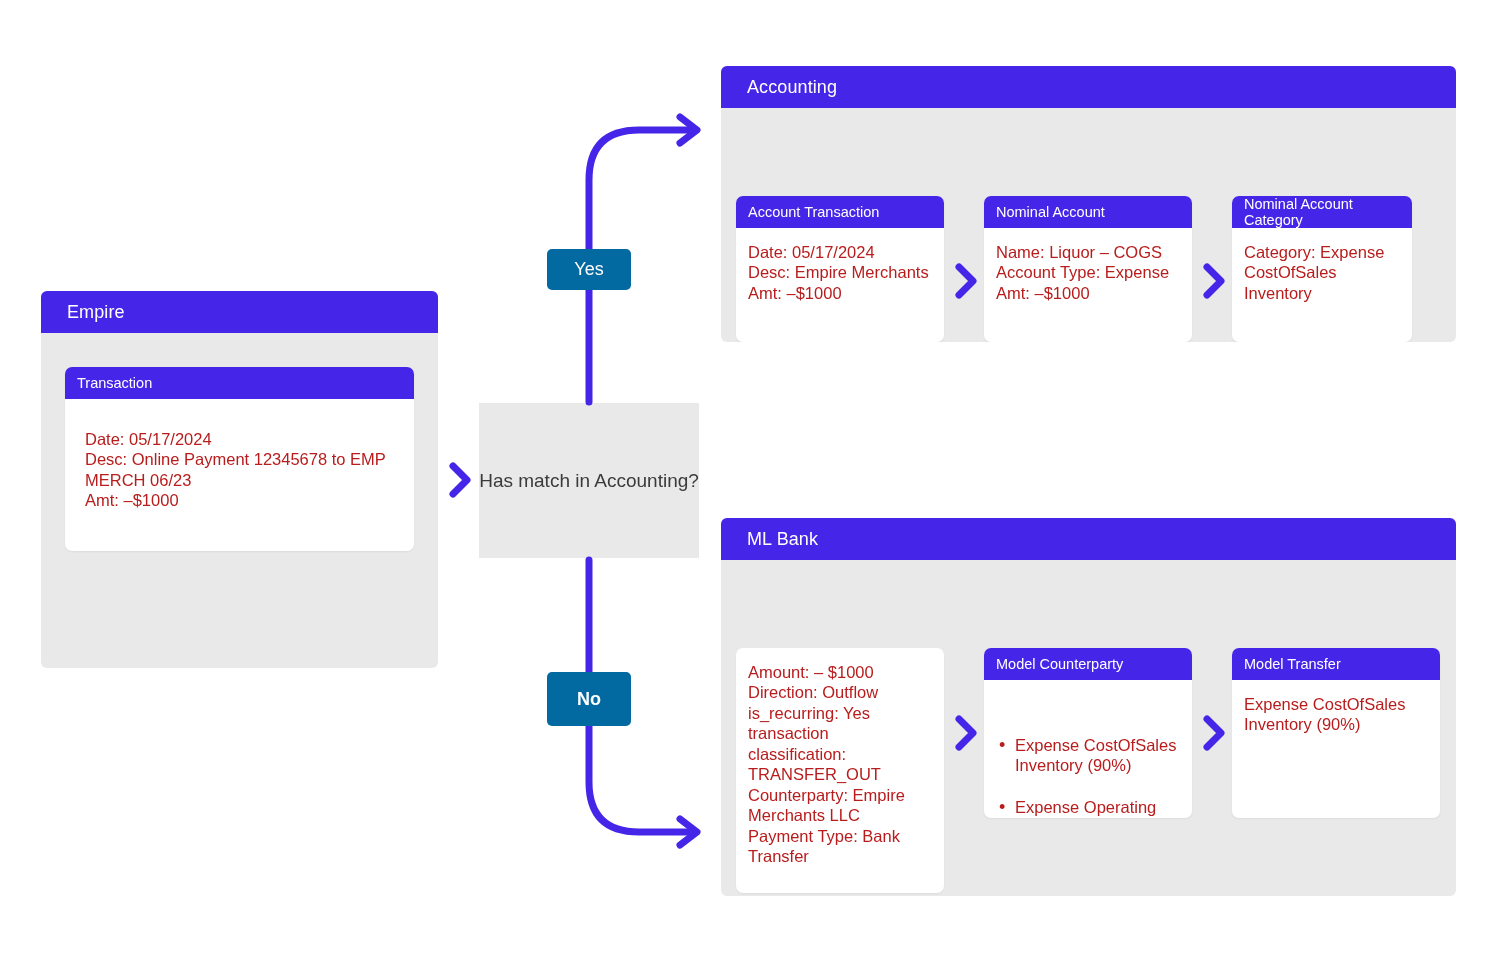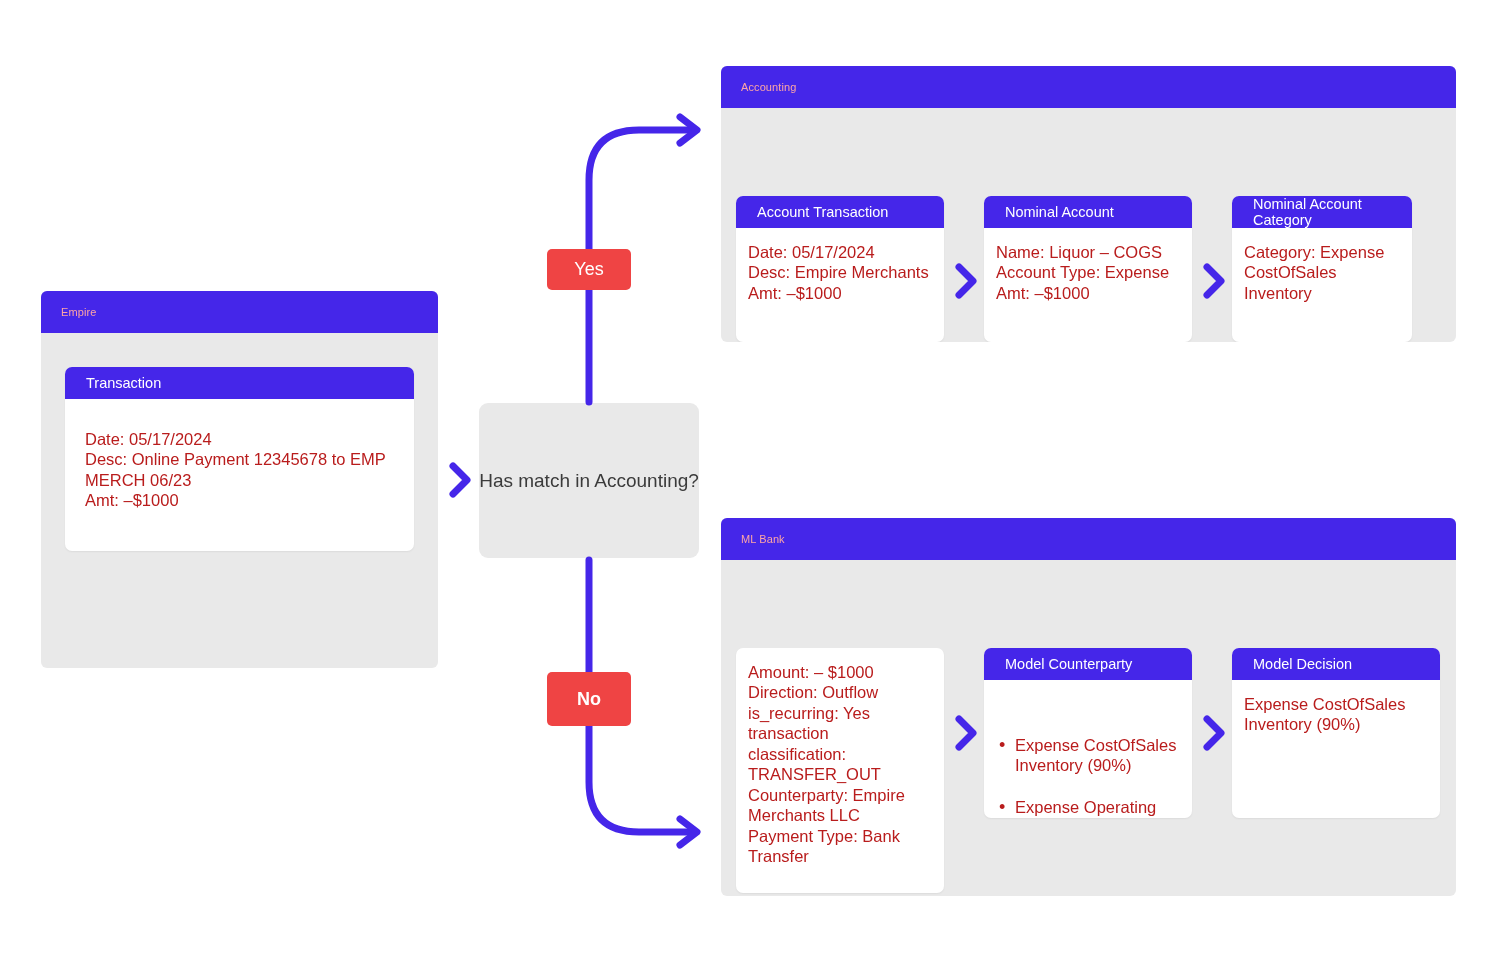--- a/index.html
+++ b/index.html
@@ -20,25 +20,25 @@
   
   .group {
     position: absolute;
     background: #e9e9e9;
     border-radius: 6px;
     overflow: hidden;
   }
   .group-header {
     height: 42px;
     background: #4526e9;
-    color: #fca5a5;
-    display: flex;
-    align-items: center;
-    padding-left: 20px;
-    font-size: 11px;
+    color: #ffffff;
+    display: flex;
+    align-items: center;
+    padding-left: 26px;
+    font-size: 18px;
     letter-spacing: 0.1px;
   }
   .group-body {
     position: relative;
     width: 100%;
   }
 
   
   .card {
     position: absolute;
@@ -46,21 +46,21 @@
     border-radius: 7px;
     overflow: hidden;
     box-shadow: 0 1px 2px rgba(0,0,0,0.06);
   }
   .card-header {
     height: 32px;
     background: #4526e9;
     color: #ffffff;
     display: flex;
     align-items: center;
-    padding-left: 21px;
+    padding-left: 12px;
     font-size: 14.5px;
   }
   .card-body {
     padding: 14px 14px 12px 12px;
     color: #b91c1c;
     font-size: 16.5px;
     line-height: 1.24;
     white-space: pre-line;
   }
   .card-body.pad-lg { padding: 30px 14px 12px 20px; }
@@ -80,34 +80,34 @@
     left: 3px;
     top: -1px;
     font-size: 18px;
     line-height: 1.24;
   }
 
   
   .decision {
     position: absolute;
     background: #e9e9e9;
-    border-radius: 9px;
+    border-radius: 0;
     display: flex;
     align-items: center;
     justify-content: center;
     text-align: center;
     color: #3b3b3b;
     font-size: 19px;
     line-height: 1.45;
   }
 
   
   .pill {
     position: absolute;
-    background: #ef4444;
+    background: #0369a1;
     color: #ffffff;
     border-radius: 5px;
     display: flex;
     align-items: center;
     justify-content: center;
     font-size: 18px;
     z-index: 5;
   }
 
   
@@ -237,20 +237,20 @@
         </div>
       </div>
 
       <div class="chevron" style="left:478px; top:152px; width:30px; height:42px;">
         <svg width="30" height="42" viewBox="0 0 30 42" fill="none">
           <path d="M8 7 L22 21 L8 35" stroke="#4526e9" stroke-width="7" stroke-linecap="round" stroke-linejoin="round"></path>
         </svg>
       </div>
 
       <div class="card" style="left:511px; top:88px; width:208px; height:170px;">
-        <div class="card-header">Model Decision</div>
+        <div class="card-header">Model Transfer</div>
         <div class="card-body">Expense CostOfSales Inventory (90%)</div>
       </div>
 
     </div>
   </div>
 
 </div>
 
 </body></html>

